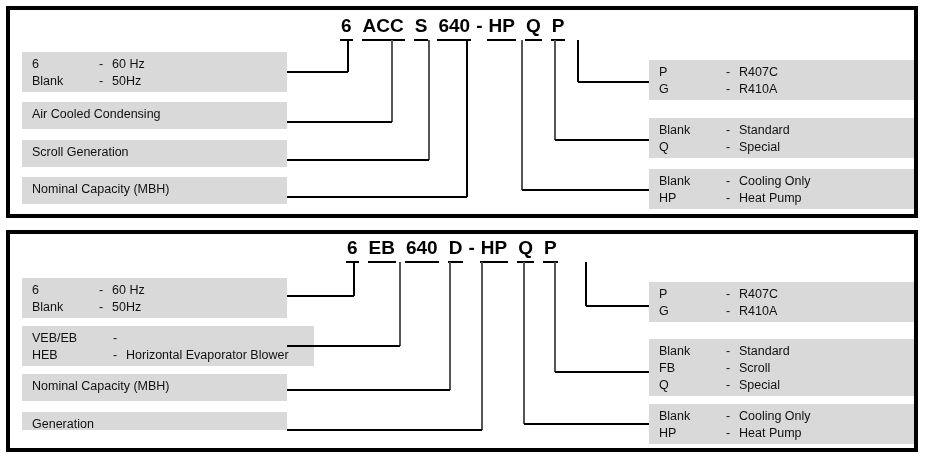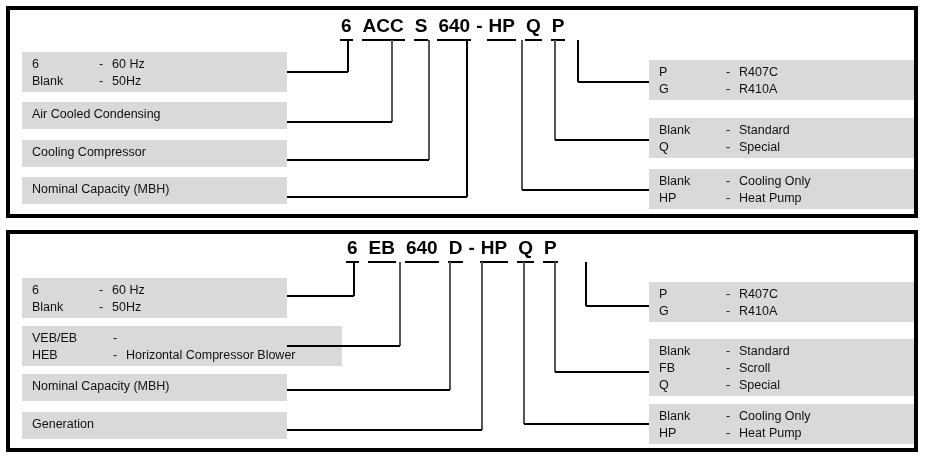--- a/index.html
+++ b/index.html
@@ -126,21 +126,21 @@
       </div>
 
       <div class="box" style="left:12px; top:92px; width:265px; height:27px;text-align:right;">
         <div class="line">
           <span class="k">Air Cooled Condensing</span>
         </div>
       </div>
 
       <div class="box" style="left:12px; top:130px; width:265px; height:27px;">
         <div class="line">
-          <span class="k">Cooling Compressor</span>
+          <span class="k">Scroll Generation</span>
         </div>
       </div>
 
       <div class="box" style="left:12px; top:167px; width:265px; height:27px;">
         <div class="line">
           <span class="k">Nominal Capacity (MBH)</span>
         </div>
       </div>
 
       <div class="box kw-58" style="left:639px; top:50px; width:265px; height:40px;">
@@ -220,39 +220,39 @@
           <span class="d">-</span>
           <span class="v">60 Hz</span>
         </div>
         <div class="line">
           <span class="k">Blank</span>
           <span class="d">-</span>
           <span class="v">50Hz</span>
         </div>
       </div>
 
-      <div class="box kw-72" style="left:12px; top:92px; width:320px; height:40px;">
+      <div class="box kw-72" style="left:12px; top:92px; width:292px; height:40px;">
         <div class="line">
           <span class="k">VEB/EB</span>
           <span class="d">-</span>
         </div>
         <div class="line">
           <span class="k">HEB</span>
           <span class="d">-</span>
-          <span class="v">Horizontal Compressor Blower</span>
+          <span class="v">Horizontal Evaporator Blower</span>
         </div>
       </div>
 
       <div class="box" style="left:12px; top:140px; width:265px; height:27px;">
         <div class="line">
           <span class="k">Nominal Capacity (MBH)</span>
         </div>
       </div>
 
-      <div class="box" style="left:12px; top:178px; width:265px; height:27px;text-align:right;">
+      <div class="box" style="left:12px; top:178px; width:265px; height:18px;text-align:right;">
         <div class="line">
           <span class="k">Generation</span>
         </div>
       </div>
 
       <div class="box kw-58" style="left:639px; top:48px; width:265px; height:40px;">
         <div class="line">
           <span class="k">P</span>
           <span class="d">-</span>
           <span class="v">R407C</span>

